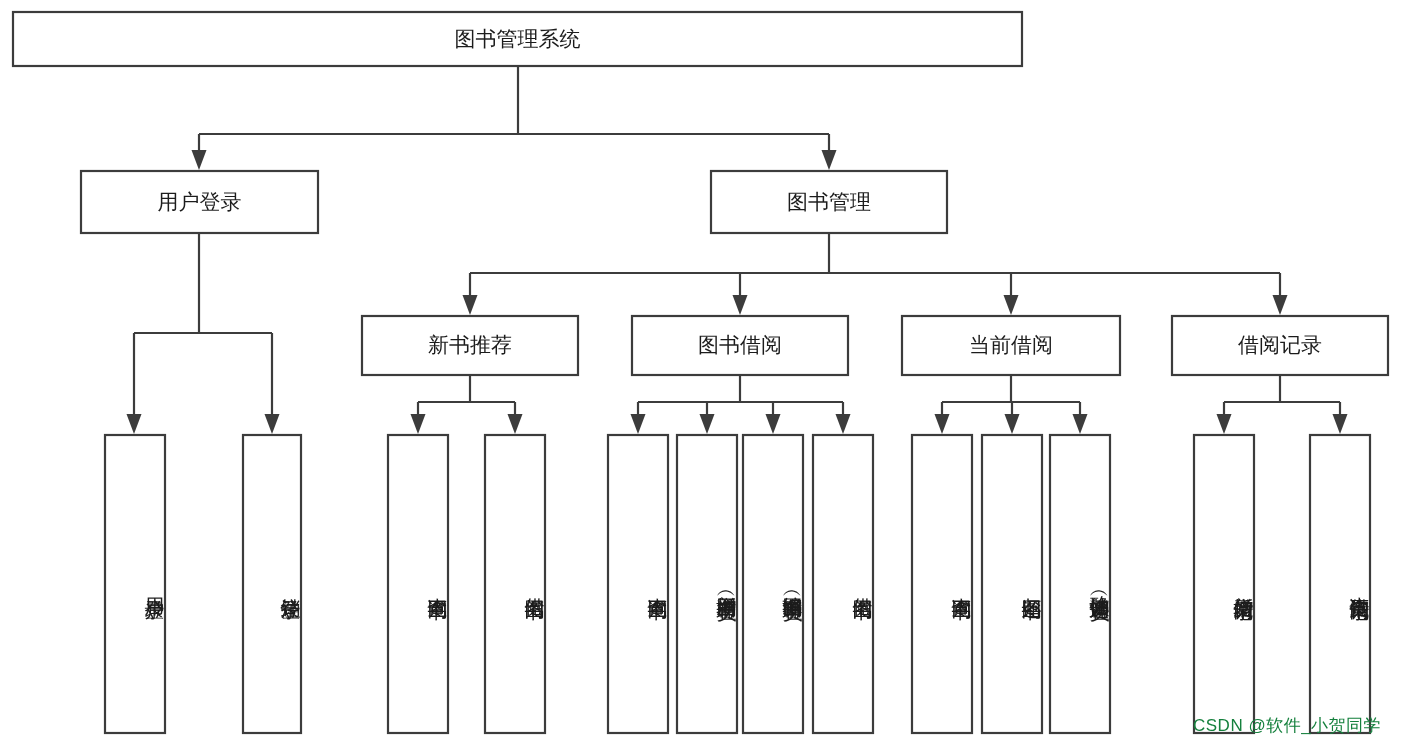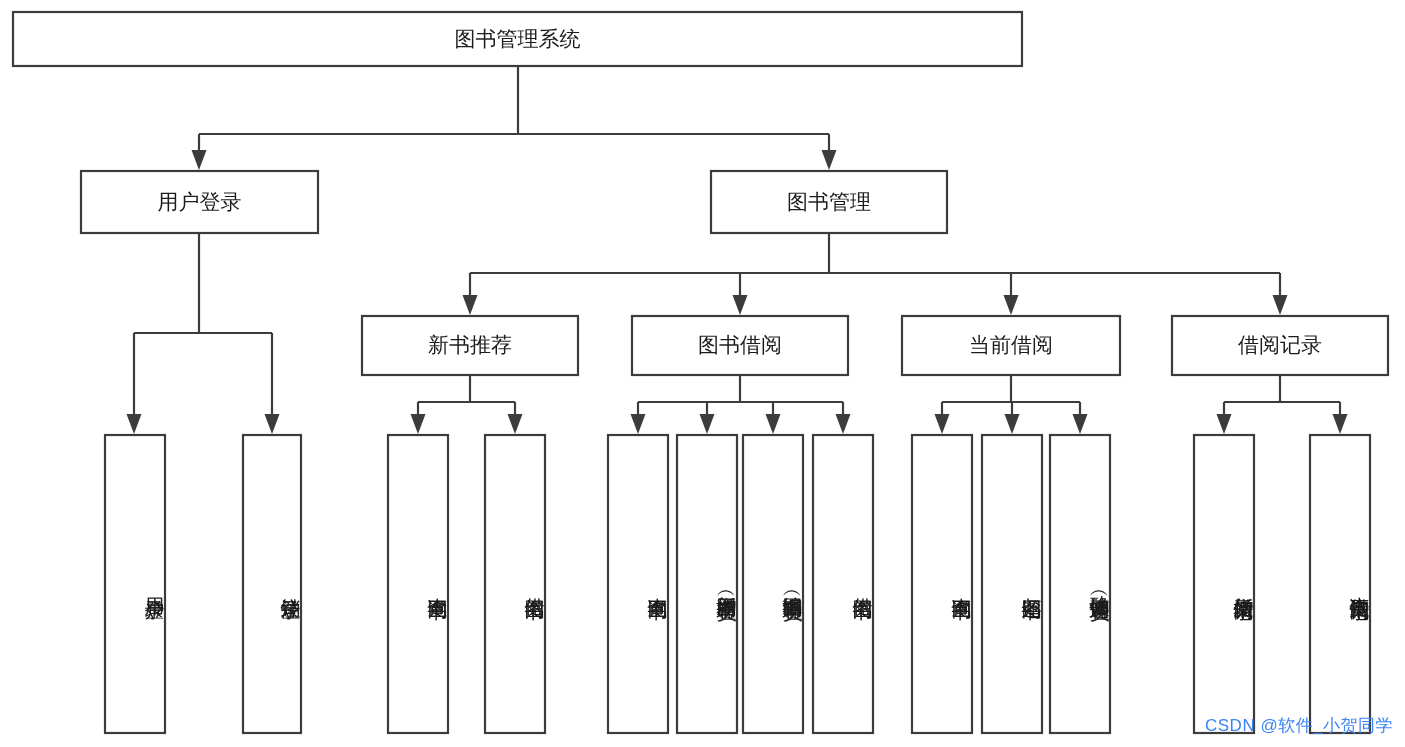--- a/index.html
+++ b/index.html
@@ -249,14 +249,14 @@
       <div class="vtext-wrap" style="left: 1050px; top: 439px; width: 60px; height: 290px;">
         <span>确认归还（管理员）</span>
       </div>
       <div class="vtext-wrap" style="left: 1194px; top: 439px; width: 60px; height: 290px;">
         <span>新增借阅记录</span>
       </div>
       <div class="vtext-wrap" style="left: 1310px; top: 439px; width: 60px; height: 290px;">
         <span>查询借阅记录</span>
       </div>
     </div>
-  <div class="watermark" style="left: 1193px; top: 714px; color: #3b82f6; padding-left: 12px;">CSDN @软件_小贺同学</div>
+  <div class="watermark" style="left: 1193px; top: 714px; color: #15803d;">CSDN @软件_小贺同学</div>
 </div>
 
 </body></html>

